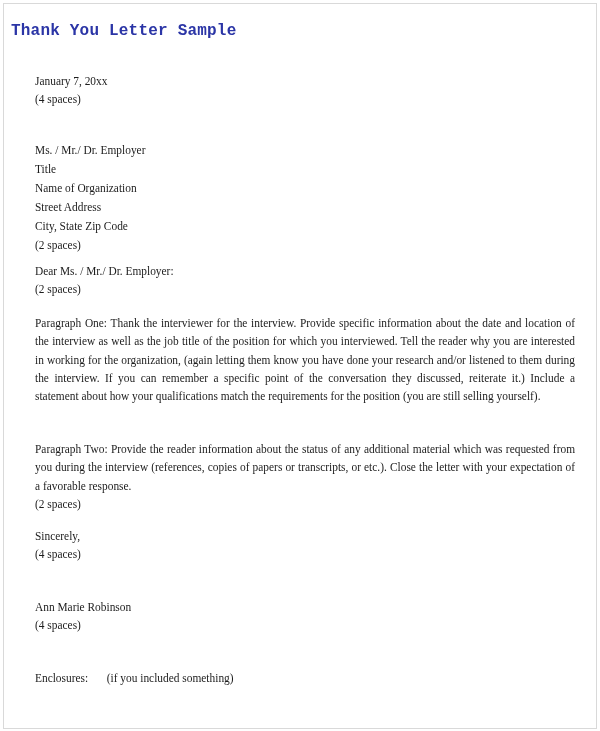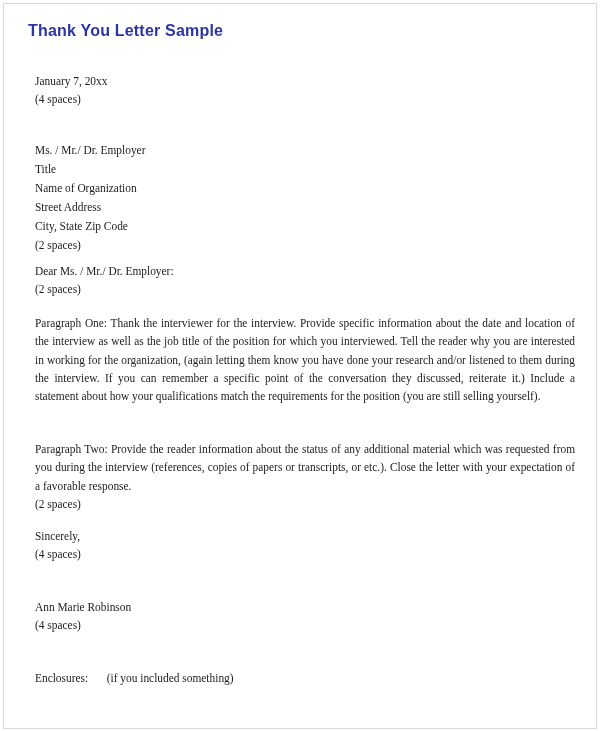--- a/index.html
+++ b/index.html
@@ -12,23 +12,23 @@
     font-family: "Liberation Serif", serif;
   }
   .page-border {
     position: absolute;
     left: 3px; top: 3px; right: 3px; bottom: 2px;
     border: 1px solid #d9d9d9;
     pointer-events: none;
   }
   .title {
     position: absolute;
-    left: 28px; top: 22px;
+    left: 11px; top: 22px;
     margin: 0;
-    font-family: Liberation Sans, sans-serif;
+    font-family: Liberation Mono, monospace;
     font-weight: bold;
     font-size: 16px;
     letter-spacing: 0.2px;
     color: #2b35a6;
   }
   
   .letter {
     position: absolute;
     left: 35px; top: 0;
     width: 640px;

